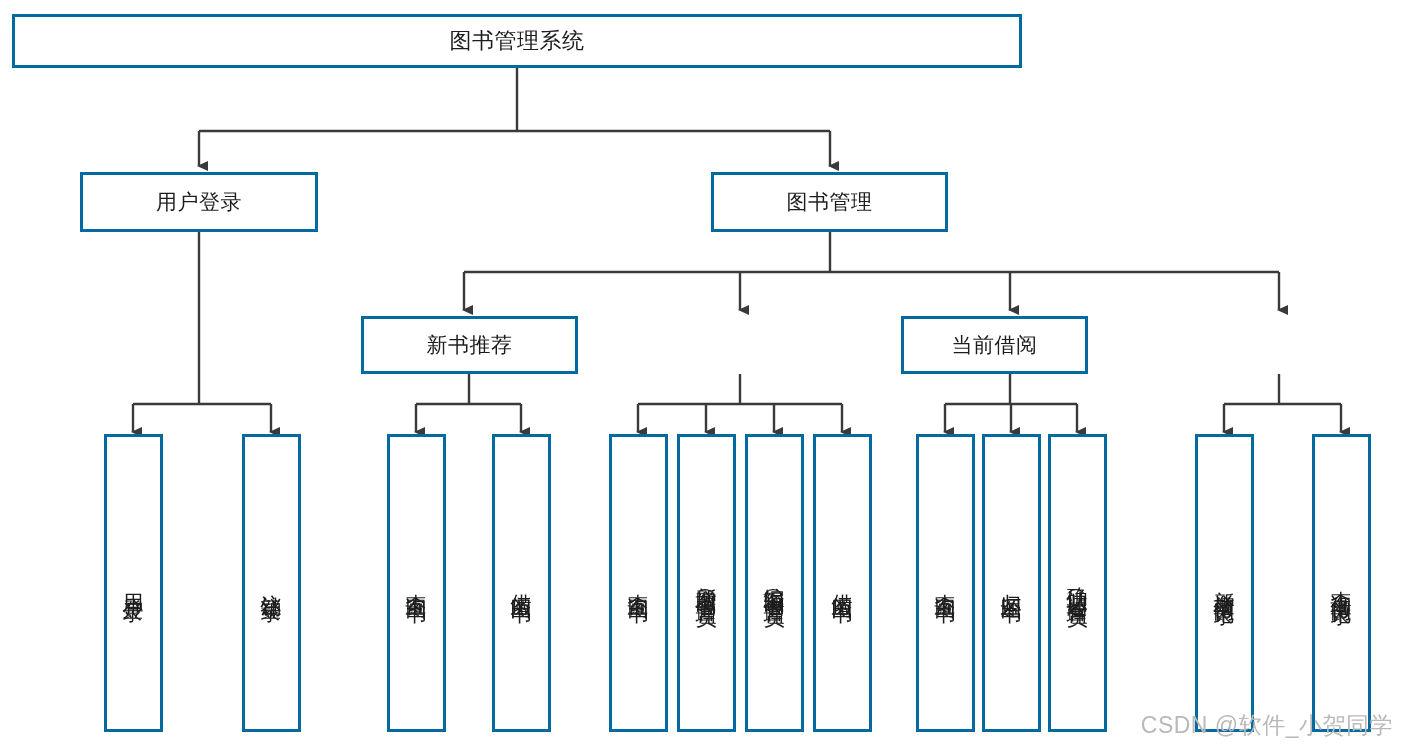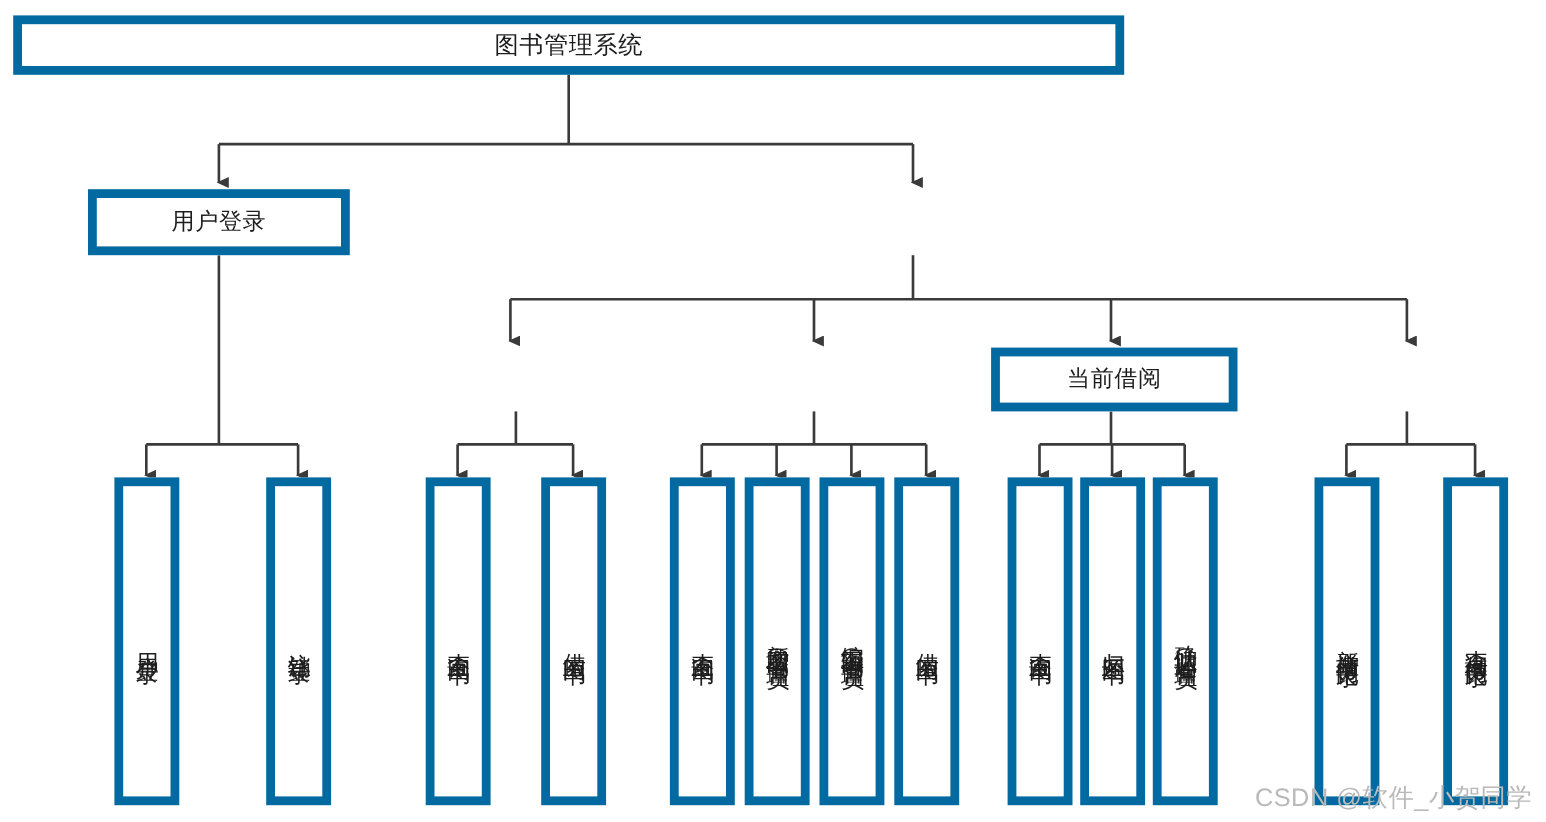--- a/index.html
+++ b/index.html
@@ -21,21 +21,21 @@
     position: absolute;
     left: 0;
     top: 0;
     width: 1405px;
     height: 747px;
     pointer-events: none;
   }
   .node {
     position: absolute;
     box-sizing: border-box;
-    border: 8px solid #0369a1;
+    border: 3px solid #0369a1;
     background: #ffffff;
     display: flex;
     align-items: center;
     justify-content: center;
     color: #1d1d1d;
   }
   .node .lbl {
     font-size: 21px;
     line-height: 1.15;
     letter-spacing: 0.5px;
@@ -120,22 +120,28 @@
     </g>
   </svg>
 
   <div class="node root" style="left:12px; top:14px; width:1010px; height:54px;">
     <span class="lbl">图书管理系统</span>
   </div>
 
   <div class="node" style="left:80px; top:172px; width:238px; height:60px;">
     <span class="lbl">用户登录</span>
   </div>
+  <div class="node" style="left:711px; top:172px; width:237px; height:60px;">
+    <span class="lbl">图书管理</span>
+  </div>
 
-  <div class="node" style="left:901px; top:316px; width:224px; height:58px;">
+  <div class="node" style="left:361px; top:316px; width:217px; height:58px;">
+    <span class="lbl">新书推荐</span>
+  </div>
+  <div class="node" style="left:901px; top:316px; width:187px; height:58px;">
     <span class="lbl">当前借阅</span>
   </div>
 
   <div class="node vert" style="left:104px; top:434px; width:59px; height:298px;">
     <span class="lbl">用户登录</span>
   </div>
   <div class="node vert" style="left:242px; top:434px; width:59px; height:298px;">
     <span class="lbl">注销登录</span>
   </div>
 

